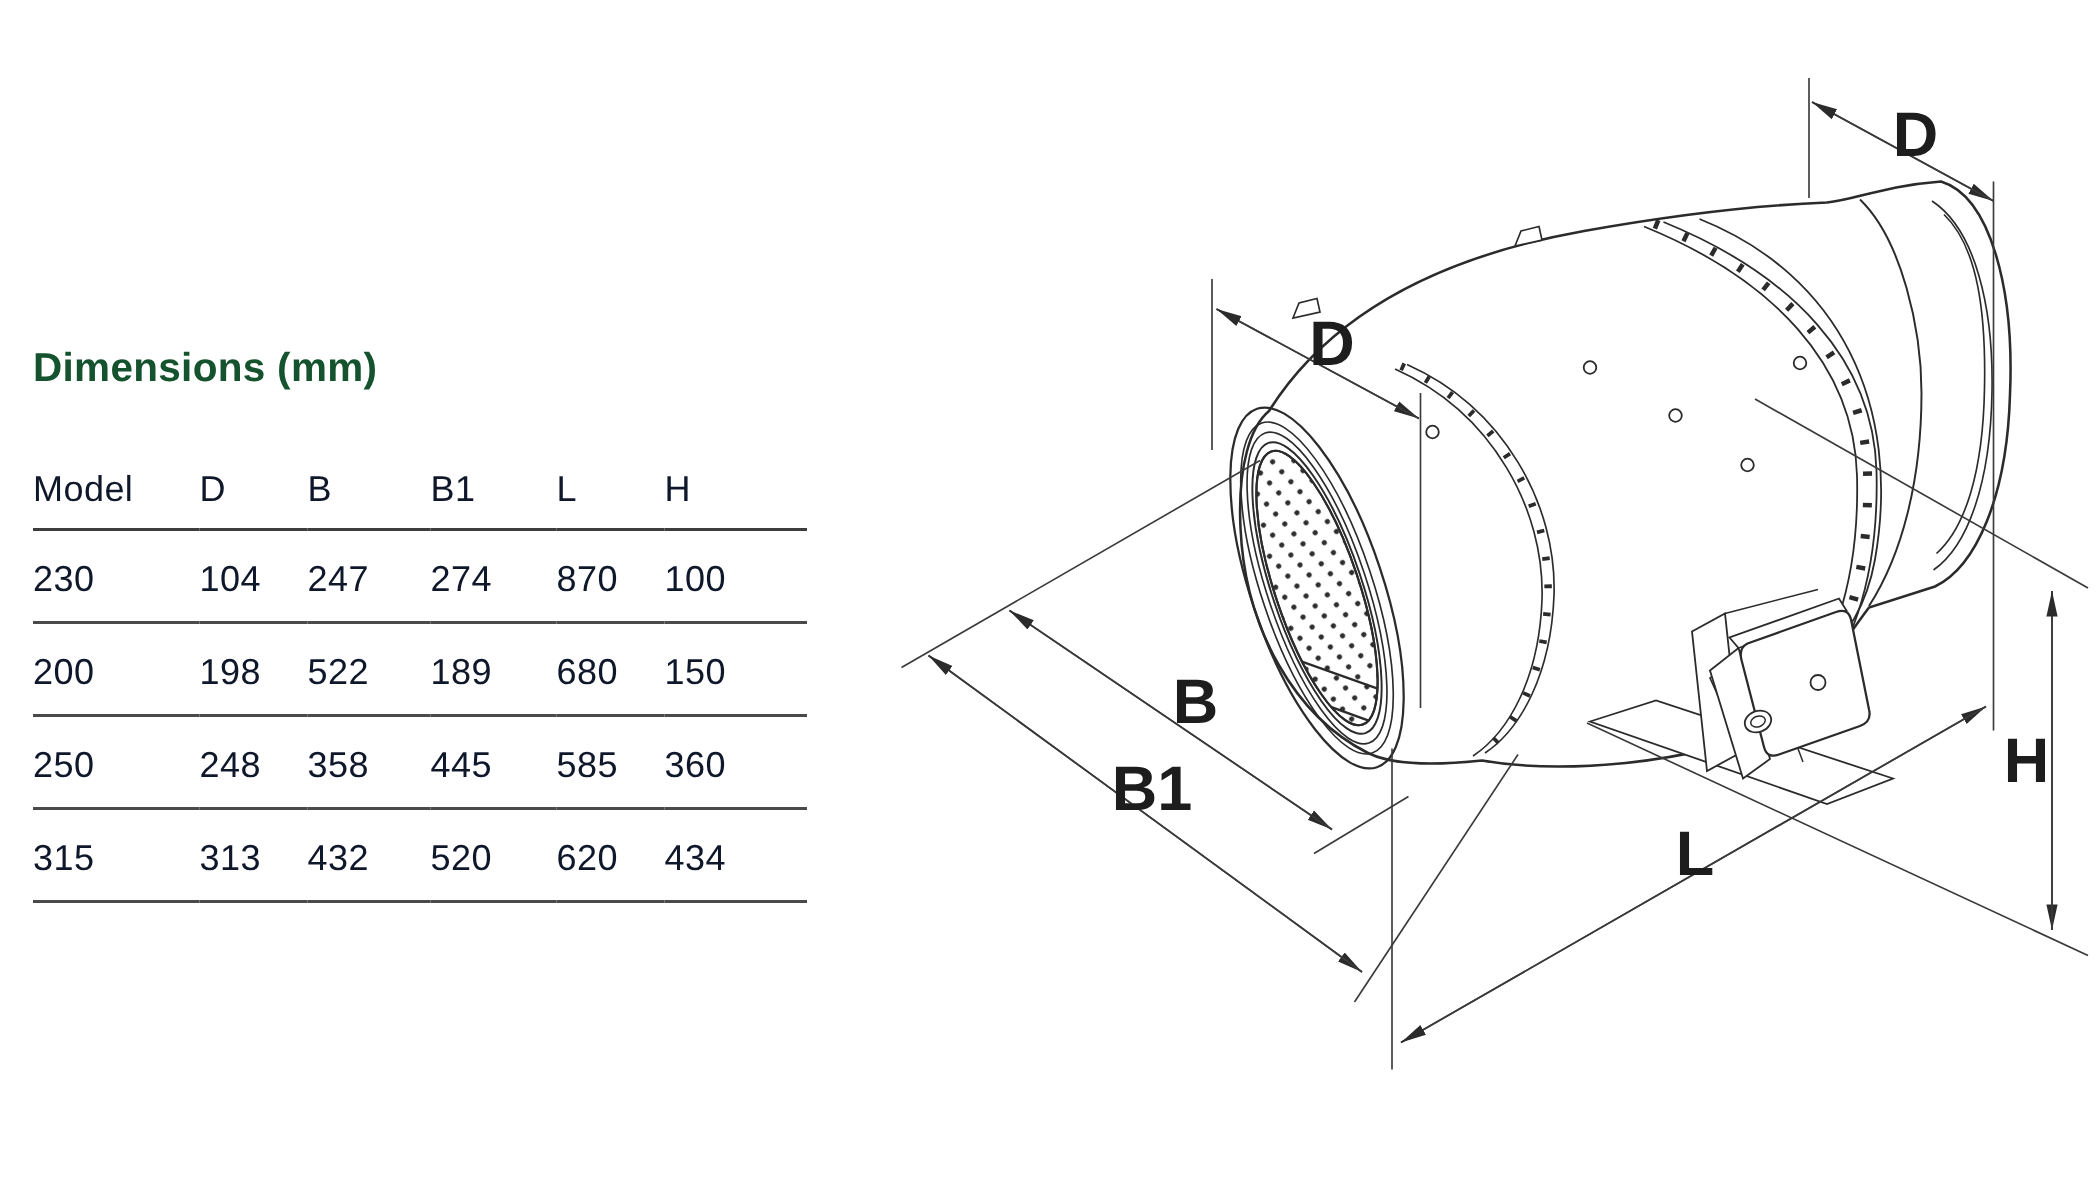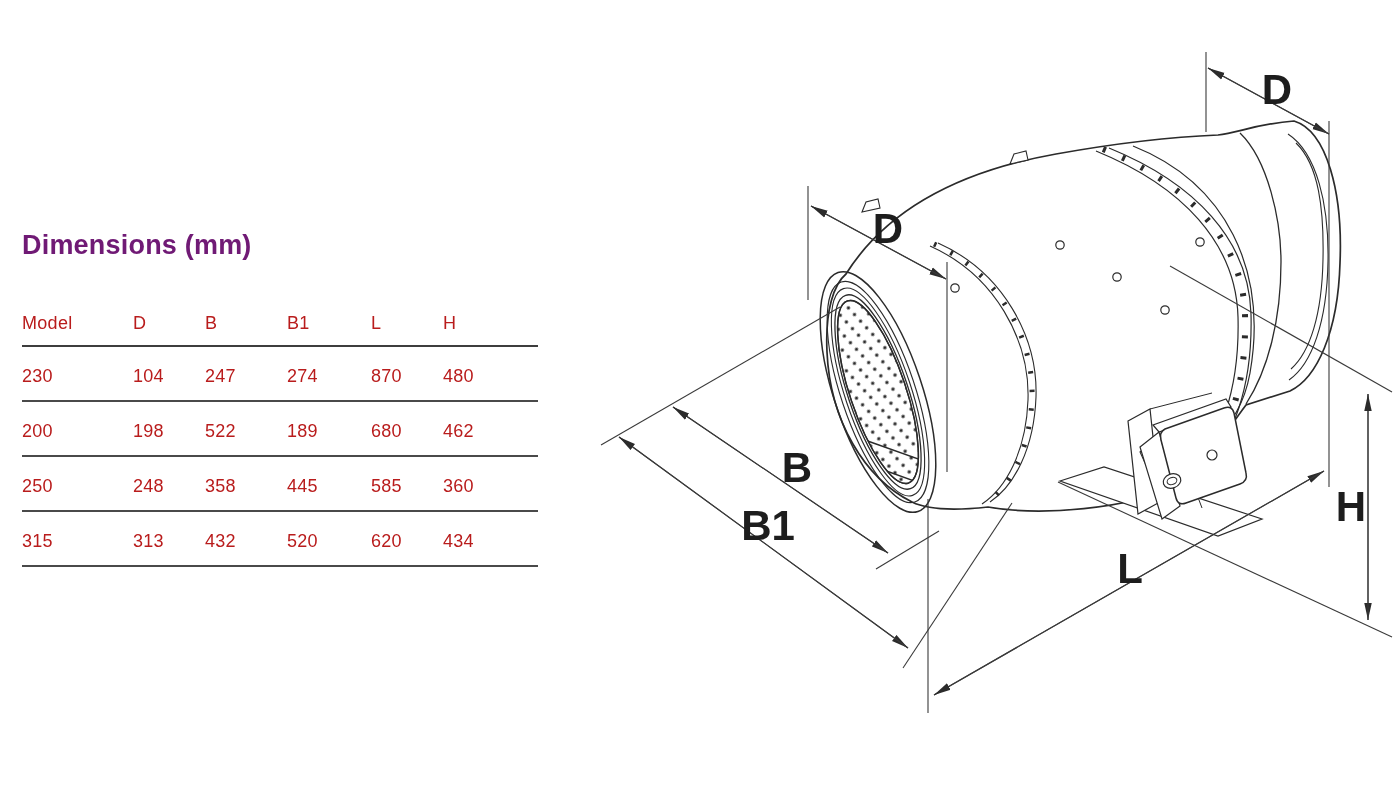--- a/index.html
+++ b/index.html
@@ -1,22 +1,22 @@
 <!DOCTYPE html>
 <html><head>
 <meta charset="utf-8">
 <style>
   html,body{margin:0;padding:0;background:#ffffff;}
   body{width:1400px;height:800px;position:relative;overflow:hidden;
        font-family:"Liberation Sans",sans-serif;color:#1c1c1c;}
   .panel{position:absolute;left:22px;top:230px;width:516px;}
-  .panel h2{margin:0 0 52px 0;font-size:27px;font-weight:700;letter-spacing:.2px;color:#701a75;}
+  .panel h2{margin:0 0 52px 0;font-size:27px;font-weight:700;letter-spacing:.2px;color:#14532d;}
   .tbl{display:grid;grid-template-columns:111px 72px 82px 84px 72px 1fr;width:516px;}
   .trow{display:contents;}
-  .cell{font-size:18px;letter-spacing:.3px;padding:19px 0 13px 0;border-bottom:2px solid #4a4a4a;color:#b91c1c;}
+  .cell{font-size:24px;letter-spacing:.3px;padding:19px 0 13px 0;border-bottom:2px solid #4a4a4a;color:#0f172a;}
   .hcell{padding-top:0;padding-bottom:11px;border-bottom:2px solid #3d3d3d;}
   svg text{font-family:"Liberation Sans",sans-serif;font-weight:700;fill:#1d1d1d;}
   .drawing{position:absolute;left:600px;top:0;}
 </style>
 </head>
 <body>
 
 <div class="panel">
   <h2>Dimensions (mm)</h2>
   <div class="tbl">
@@ -27,29 +27,29 @@
       <div class="cell hcell">B1</div>
       <div class="cell hcell">L</div>
       <div class="cell hcell">H</div>
     </div>
     <div class="trow">
       <div class="cell">230</div>
       <div class="cell">104</div>
       <div class="cell">247</div>
       <div class="cell">274</div>
       <div class="cell">870</div>
-      <div class="cell">480</div>
+      <div class="cell">100</div>
     </div>
     <div class="trow">
       <div class="cell">200</div>
       <div class="cell">198</div>
       <div class="cell">522</div>
       <div class="cell">189</div>
       <div class="cell">680</div>
-      <div class="cell">462</div>
+      <div class="cell">150</div>
     </div>
     <div class="trow">
       <div class="cell">250</div>
       <div class="cell">248</div>
       <div class="cell">358</div>
       <div class="cell">445</div>
       <div class="cell">585</div>
       <div class="cell">360</div>
     </div>
     <div class="trow">

